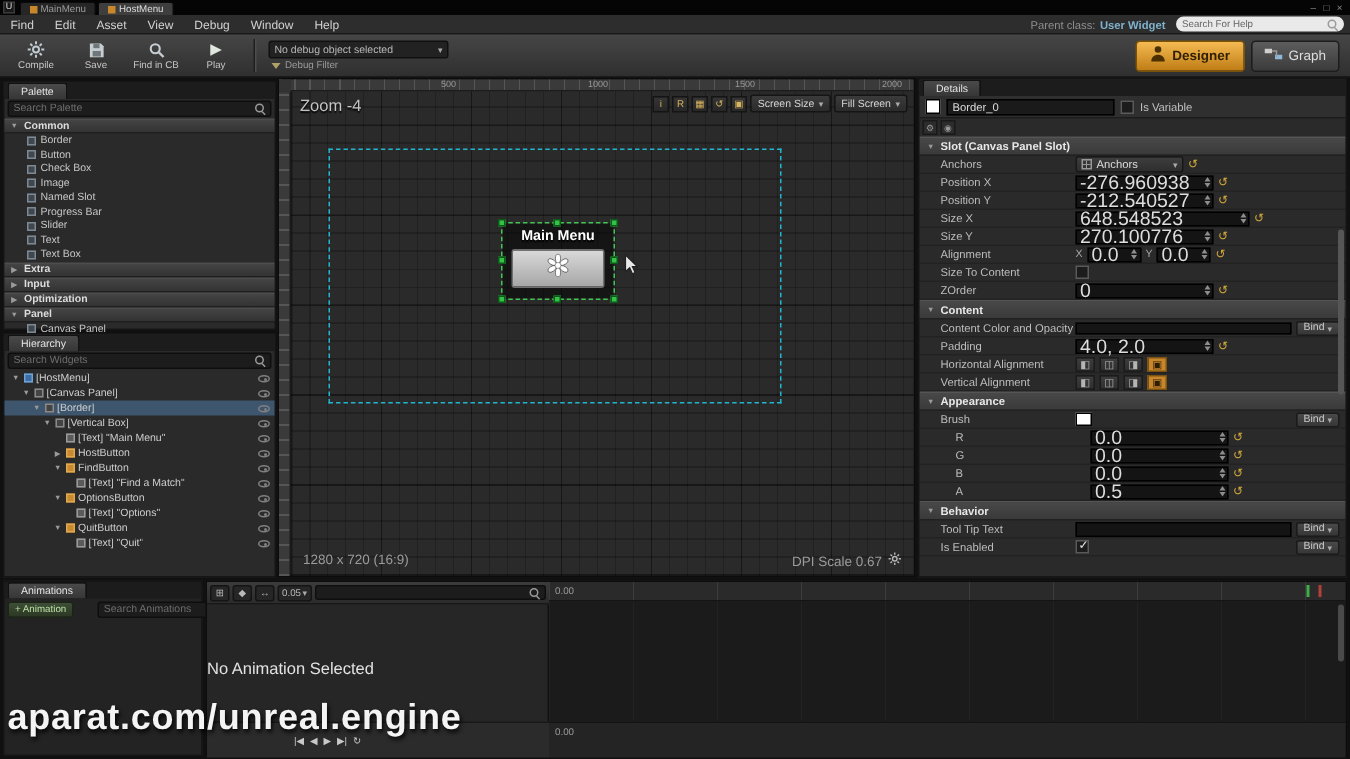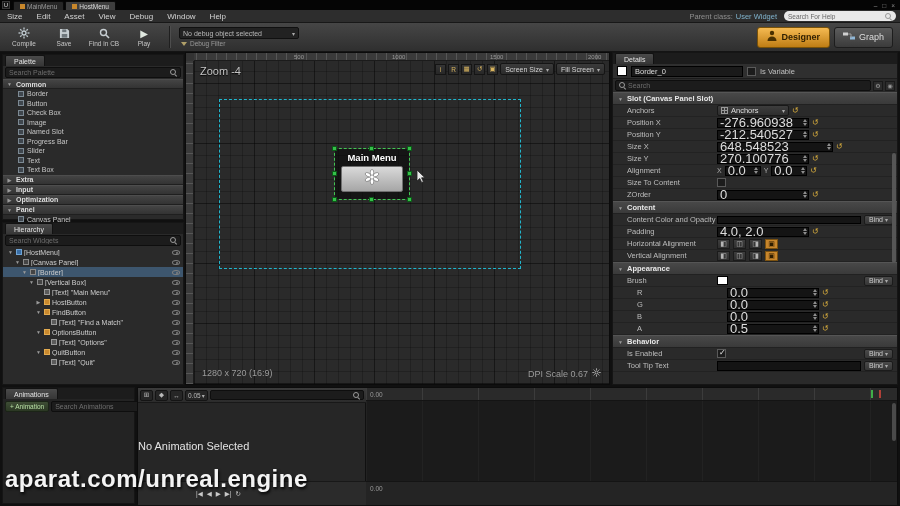--- a/index.html
+++ b/index.html
@@ -14,21 +14,21 @@
   .app-tab.active{background:#3e3e3e;color:#ddd;}
   .tab-icon{width:5px;height:5px;background:#c8872b;flex:none;}
   .win-controls{margin-left:auto;display:flex;gap:5px;padding:0 5px;font-size:6.5px;color:#8a8a8a;align-items:center;height:10px;}
 
   
   #menubar{position:absolute;left:0;top:10px;width:900px;height:13px;background:#2d2d2d;border-bottom:1px solid #181818;display:flex;align-items:center;}
   #menu-items{display:flex;}
   .menu-item{padding:0 7px;font-size:8px;color:#d2d2d2;line-height:13px;}
   .mb-right{margin-left:auto;display:flex;align-items:center;gap:7px;padding-right:4px;}
   .parent-class{font-size:7.5px;color:#8f8f8f;white-space:nowrap;}
-  .parent-class b{color:#7fb2cc;font-weight:normal;margin-left:3px;}
+  .parent-class b{color:#7fb2cc;font-weight:bold;margin-left:3px;}
   .help-search{width:112px;height:10px;background:#e9e9e9;border-radius:5px;display:flex;align-items:center;padding:0 4px;gap:2px;}
   .help-search input{flex:1;border:0;background:transparent;font-size:6.5px;color:#444;min-width:0;}
   .help-search input::placeholder{color:#666;}
 
   
   #toolbar{position:absolute;left:0;top:23px;width:900px;height:29px;background:linear-gradient(#464646,#2f2f2f);border-bottom:1px solid #141414;display:flex;align-items:center;padding:0 4px;}
   #toolbar-buttons{display:flex;align-items:center;}
   .tb-btn{width:40px;height:27px;display:flex;flex-direction:column;align-items:center;justify-content:center;gap:1px;}
   .tb-ic{height:12px;display:flex;align-items:center;justify-content:center;}
   .tb-lb{font-size:6.5px;color:#c6c6c6;white-space:nowrap;}
@@ -131,21 +131,21 @@
   .alnbtn{width:13px;height:10px;background:linear-gradient(#3d3d3d,#2f2f2f);border:1px solid #1b1b1b;display:flex;align-items:center;justify-content:center;font-size:7px;color:#b5b5b5;}
   .alnbtn.sel{background:#c8862c;color:#2e1d00;border-color:#7c5210;}
   .textfield{flex:1;height:10px;background:#141414;border:1px solid #000;display:flex;align-items:center;min-width:0;}
   .textfield input{flex:1;background:transparent;border:0;color:#ddd;font-size:7.5px;padding:0 2px;min-width:0;}
   .dscroll{position:absolute;right:1px;top:100px;width:4px;height:110px;background:#565656;border-radius:2px;}
   .dh-icons{display:flex;gap:2px;align-items:center;}
   .mini-ic{width:10px;height:10px;background:#2c2c2c;border:1px solid #191919;display:flex;align-items:center;justify-content:center;color:#9a9a9a;font-size:6px;}
 
   
   #anim-left{left:2px;top:387px;width:133px;height:117px;background:#232323;}
-  .anim-controls{display:flex;gap:2px;padding:2px;align-items:center;}
+  .anim-controls{display:flex;gap:16px;padding:2px;align-items:center;}
   .add-anim-btn{height:11px;padding:0 4px;background:linear-gradient(#3e4d35,#2b3824);border:1px solid #1b2417;border-radius:2px;font-size:6.5px;color:#b9e0a6;display:flex;align-items:center;flex:none;}
   #anim-main{position:absolute;left:137px;top:387px;width:761px;height:117px;background:#202020;border:1px solid #0c0c0c;}
   .anim-toolbar{position:absolute;left:0;top:0;width:228px;height:15px;background:linear-gradient(#3b3b3b,#2c2c2c);border-bottom:1px solid #181818;display:flex;align-items:center;gap:2px;padding:0 2px;}
   .atb{height:11px;min-width:13px;padding:0 2px;background:#262626;border:1px solid #141414;border-radius:2px;font-size:6.5px;color:#b9b9b9;display:flex;align-items:center;justify-content:center;gap:1px;flex:none;}
   .anim-list{position:absolute;left:0;top:15px;width:228px;height:78px;background:#262626;border-right:1px solid #101010;}
   .anim-bottom-left{position:absolute;left:0;top:93px;width:228px;height:24px;background:#2b2b2b;border-top:1px solid #181818;display:flex;align-items:center;padding-left:58px;gap:4px;}
   .pb{font-size:6.5px;color:#c9c9c9;}
   .anim-ruler{position:absolute;left:228px;top:0;right:0;height:13px;background:#2a2a2a;border-bottom:1px solid #141414;background-image:repeating-linear-gradient(90deg,#3c3c3c 0,#3c3c3c 1px,transparent 1px,transparent 56px);}
   .anim-track{position:absolute;left:228px;top:13px;right:0;height:80px;background:#1b1b1b;background-image:repeating-linear-gradient(90deg,rgba(255,255,255,.03) 0,rgba(255,255,255,.03) 1px,transparent 1px,transparent 56px);}
   .anim-bottom-ruler{position:absolute;left:228px;top:93px;right:0;height:24px;background:#242424;border-top:1px solid #141414;}
@@ -176,21 +176,21 @@
     </div>
   <div class="win-controls">
       <span>–</span>
       <span>□</span>
       <span>×</span>
     </div>
 </div>
 
 <div id="menubar">
   <div id="menu-items">
-      <div class="menu-item">Size</div>
+      <div class="menu-item">Find</div>
       <div class="menu-item">Edit</div>
       <div class="menu-item">Asset</div>
       <div class="menu-item">View</div>
       <div class="menu-item">Debug</div>
       <div class="menu-item">Window</div>
       <div class="menu-item">Help</div>
     </div>
   <div class="mb-right">
     <span class="parent-class">
       <span>Parent class:</span><b>User Widget</b>
@@ -528,24 +528,20 @@
         <span>Details</span>
       </div>
   </div>
   <div class="dname-row">
     <span class="swatch"></span>
     <input class="name-input" value="Border_0" style="">
     <span class="chk"></span>
     <span class="dlbl">Is Variable</span>
   </div>
   <div class="search-row">
-    <span class="search-box">
-      <span class="icon-mag"></span>
-      <input placeholder="Search" style="">
-    </span>
     <span class="dh-icons">
       <span class="mini-ic">⚙</span>
       <span class="mini-ic">◉</span>
     </span>
   </div>
   <div id="details-rows">
       <div class="dsec">
         <span class="exp">▼</span>
         <span>Slot (Canvas Panel Slot)</span>
       </div>
@@ -762,35 +758,35 @@
             </span>
           </span>
           <span class="reset">↺</span>
         </span>
       </div>
       <div class="dsec">
         <span class="exp">▼</span>
         <span>Behavior</span>
       </div>
       <div class="drow">
-        <span class="lbl">Is Enabled</span>
-        <span class="ctrl">
-          <span class="chk on"></span>
+        <span class="lbl">Tool Tip Text</span>
+        <span class="ctrl">
+          <span class="textfield">
+            <input value="" style="">
+          </span>
           <span class="bindbtn">
             <span>Bind</span>
             <span class="caret">▾</span>
           </span>
         </span>
       </div>
       <div class="drow">
-        <span class="lbl">Tool Tip Text</span>
-        <span class="ctrl">
-          <span class="textfield">
-            <input value="" style="">
-          </span>
+        <span class="lbl">Is Enabled</span>
+        <span class="ctrl">
+          <span class="chk on"></span>
           <span class="bindbtn">
             <span>Bind</span>
             <span class="caret">▾</span>
           </span>
         </span>
       </div>
     </div>
   <div class="dscroll"></div>
 </div>
 

